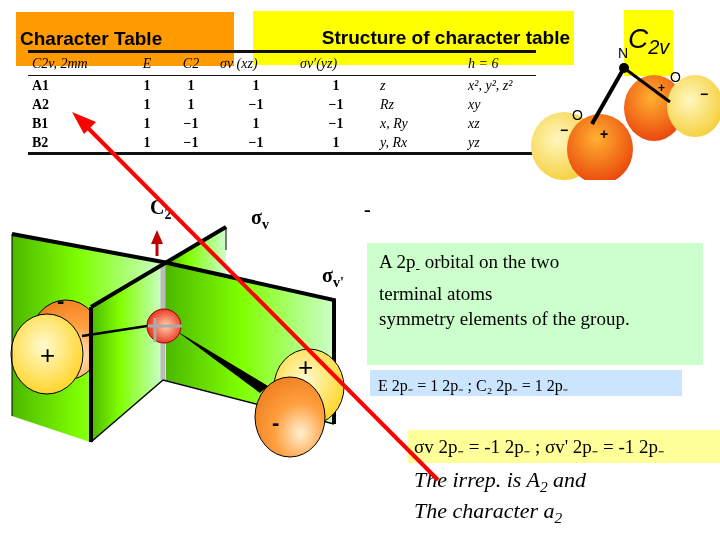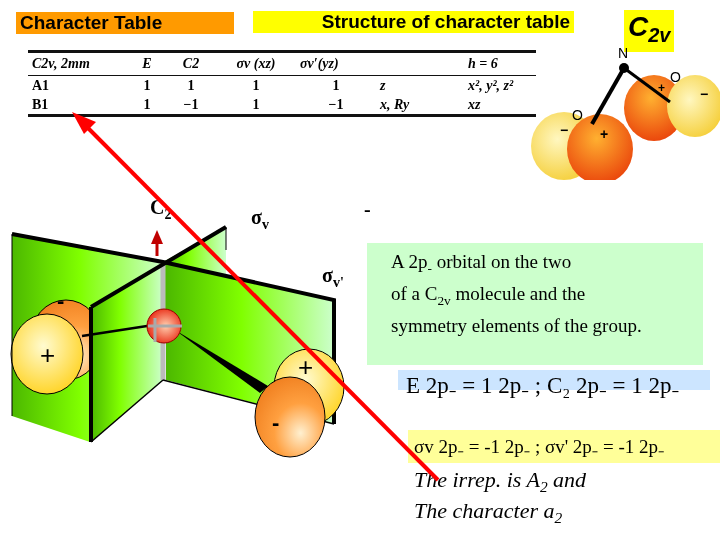--- a/index.html
+++ b/index.html
@@ -1,83 +1,101 @@
 <!DOCTYPE html>
 <html><head>
 <meta charset="utf-8">
 <style>
   html,body{margin:0;padding:0;}
   body{width:720px;height:540px;position:relative;background:#ffffff;overflow:hidden;font-family:"Liberation Serif",serif;color:#000;}
   .abs{position:absolute;}
-  .hdr{font-family:"Liberation Sans",sans-serif;font-weight:bold;font-size:19px;line-height:22px;padding:0 4px;}
+  .hdr{font-family:"Liberation Sans",sans-serif;font-weight:bold;font-size:19px;line-height:22px;padding:16px 4px;}
   #title-ct{left:16px;top:12px;width:210px;background:#ff9a00;}
   #title-st{left:253px;top:11px;width:313px;background:#ffff00;text-align:right;}
-  #title-c2v{left:624px;top:10px;background:#ffff00;font-family:"Liberation Sans",sans-serif;font-weight:bold;font-style:italic;font-size:28px;line-height:34px;padding:0 4px;}
+  #title-c2v{left:624px;top:10px;background:#ffff00;font-family:"Liberation Sans",sans-serif;font-weight:normal;font-style:italic;font-size:28px;line-height:34px;padding:12px 4px;}
   #title-c2v sub{font-size:20px;vertical-align:-6px;}
   
   #ctable{left:28px;top:50px;width:508px;}
   #ctable .rule-top{height:3px;background:#111;}
   #ctable .rule-mid{height:1px;background:#111;}
   #ctable .rule-bot{height:3px;background:#111;}
   #ctable table{border-collapse:collapse;width:100%;font-family:"Liberation Serif",serif;font-size:14px;}
-  #ctable td{padding:0 4px;height:19px;white-space:nowrap;font-weight:bold;}
+  #ctable td{padding:0 4px;height:19px;white-space:nowrap;}
   #ctable thead td{font-style:italic;height:22px;}
   #ctable td.n{text-align:center;font-weight:bold;}
   #ctable td.irr{font-weight:bold;margin-left:32px;}
   #ctable td.f{font-style:italic;}
   sub{font-size:70%;}
   
-  #box-green{left:367px;top:243px;width:336px;height:122px;background:#ccffcc;font-size:19px;line-height:25px;padding:6px 0 0 24px;box-sizing:border-box;}
-  #box-blue{left:370px;top:370px;width:312px;height:20px;background:#cce5ff;font-size:23px;line-height:32px;padding-left:8px;box-sizing:border-box;margin-left:28px;}
+  #box-green{left:367px;top:243px;width:336px;height:122px;background:#ccffcc;font-size:19px;line-height:25px;padding:6px 0 0 12px;box-sizing:border-box;}
+  #box-blue{left:370px;top:370px;width:312px;height:26px;background:#cce5ff;font-size:16px;line-height:32px;padding-left:8px;box-sizing:border-box;}
   #box-yellow{left:388px;top:430px;width:320px;height:33px;background:#ffff99;font-size:19px;line-height:33px;padding-left:6px;box-sizing:border-box;white-space:nowrap;margin-left:20px;}
   #concl{left:414px;top:468px;font-size:22px;line-height:24px;font-style:italic;}
   .lbl{font-family:"Liberation Serif",serif;font-weight:bold;font-size:20px;}
 </style>
 </head>
 <body>
 
 <div id="title-ct" class="abs hdr">Character Table</div>
 <div id="title-st" class="abs hdr">Structure of character table</div>
 <div id="title-c2v" class="abs"><span>C</span><sub>2v</sub></div>
 
 <div id="ctable" class="abs">
   <div class="rule-top"></div>
   <table>
     <thead>
       <tr>
         <td style="width:92px">C2v, 2mm</td>
         <td style="width:30px;text-align:center">E</td>
         <td style="width:42px;text-align:center">C2</td>
-        <td style="width:72px;text-align:center">σv (xz)</td>
+        <td style="width:72px;text-align:left">σv (xz)</td>
         <td style="width:72px;text-align:left">σv′(yz)</td>
         <td style="width:80px"></td>
         <td>h = 6</td>
       </tr>
     </thead>
   </table>
   <div class="rule-mid"></div>
   <table>
     <tbody>
       <tr>
         <td style="width:92px" class="irr">A1</td>
         <td style="width:30px" class="n">1</td>
         <td style="width:42px" class="n">1</td>
         <td style="width:72px" class="n">1</td>
         <td style="width:72px" class="n">1</td>
         <td style="width:80px" class="f">z</td>
         <td class="f">x², y², z²</td>
       </tr>
       <tr>
+        <td class="irr">A2</td>
+        <td class="n">1</td>
+        <td class="n">1</td>
+        <td class="n">−1</td>
+        <td class="n">−1</td>
+        <td class="f">Rz</td>
+        <td class="f">xy</td>
+      </tr>
+      <tr>
         <td class="irr">B1</td>
         <td class="n">1</td>
         <td class="n">−1</td>
         <td class="n">1</td>
         <td class="n">−1</td>
         <td class="f">x, Ry</td>
         <td class="f">xz</td>
+      </tr>
+      <tr>
+        <td class="irr">B2</td>
+        <td class="n">1</td>
+        <td class="n">−1</td>
+        <td class="n">−1</td>
+        <td class="n">1</td>
+        <td class="f">y, Rx</td>
+        <td class="f">yz</td>
       </tr>
     </tbody>
   </table>
   <div class="rule-bot"></div>
 </div>
 
 <svg class="abs" style="left:520px;top:40px" width="200" height="140">
   <defs>
     <radialGradient id="gy" cx="40%" cy="40%" r="65%">
         <stop offset="0" stop-color="#fff7c0"></stop>
@@ -172,21 +190,21 @@
   <text x="298" y="186" font-family="Liberation Sans,sans-serif" font-size="26">+</text>
 </svg>
 
 <div class="abs lbl" style="left:150px;top:196px"><span>C</span><sub>2</sub></div>
 <div class="abs lbl" style="left:251px;top:206px"><span>σ</span><sub>v</sub></div>
 <div class="abs lbl" style="left:322px;top:264px"><span>σ</span><sub>v'</sub></div>
 <div class="abs lbl" style="left:364px;top:198px">-</div>
 
 <div id="box-green" class="abs">
   <div><span>A 2p</span><sub>-</sub><span> orbital on the two</span></div>
-  <div><span>of a C</span><sub>2v</sub><span> molecule and the</span></div>
+  <div>terminal atoms</div>
   <div>symmetry elements of the group.</div>
 </div>
 
 <div id="box-blue" class="abs">E 2p₋ = 1 2p₋ ;   C₂ 2p₋ = 1 2p₋</div>
 <div id="box-yellow" class="abs">σv 2p₋ = -1 2p₋ ; σv' 2p₋ =  -1 2p₋</div>
 
 <div id="concl" class="abs">
   <div><span>The irrep.  is A</span><sub>2</sub><span> and</span></div>
   <div><span>The character a</span><sub>2</sub></div>
 </div>

